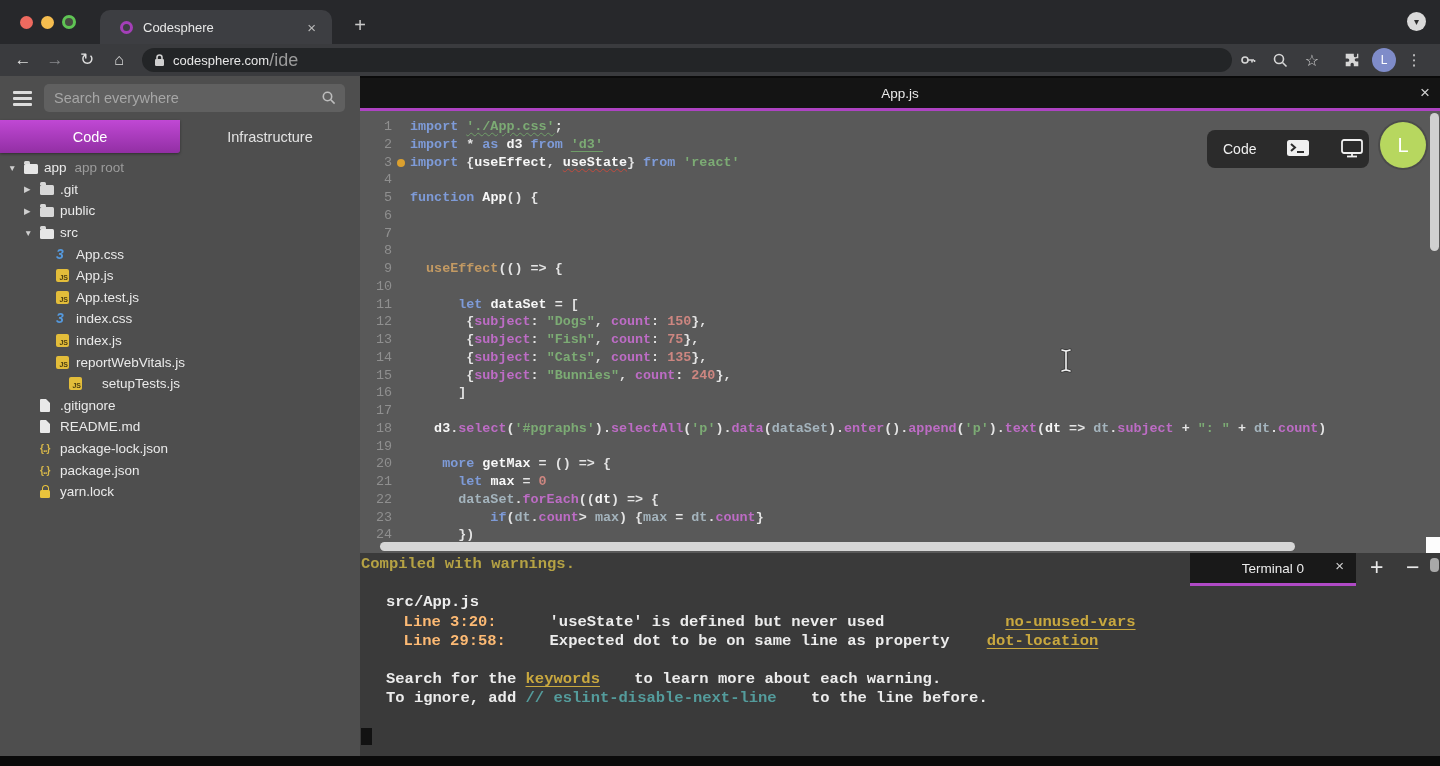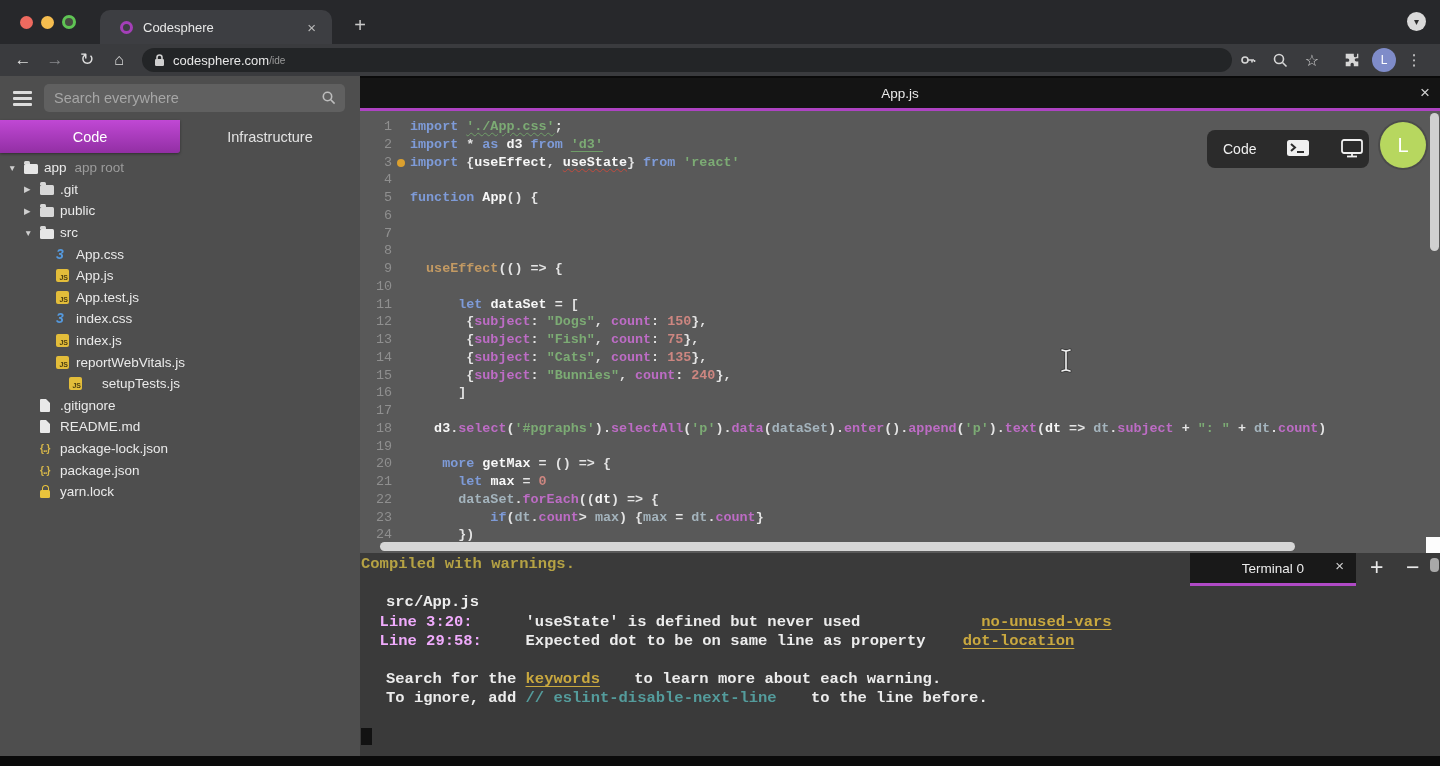--- a/index.html
+++ b/index.html
@@ -26,21 +26,21 @@
   .nav-ic{position:absolute;top:3px;width:26px;height:26px;text-align:center;line-height:26px;
           color:#dedede;font-size:17px;}
   .nav-back{left:10px;}
   .nav-fwd{left:42px;color:#87898c;}
   .nav-reload{left:74px;}
   .nav-home{left:106px;font-size:16px;}
   .urlbar{position:absolute;left:142px;top:4px;width:1090px;height:24px;border-radius:12px;background:#232527;
           display:flex;align-items:center;padding:0 12px;box-sizing:border-box;}
   .url-lock{margin-right:8px;display:flex;}
   .url-host{color:#e7e7e7;font-size:13px;}
-  .url-path{color:#9b9b9b;font-size:10px;}
+  .url-path{color:#9b9b9b;font-size:18px;}
   .tb-ic{position:absolute;top:4px;width:24px;height:24px;display:flex;align-items:center;justify-content:center;}
   .tb-key{right:180px;}
   .tb-zoom{right:148px;}
   .tb-star{right:116px;color:#d6d6d6;font-size:16px;}
   .tb-puzzle{right:76px;}
   .tb-avatar{right:44px;width:24px;height:24px;border-radius:50%;background:#7f8cc9;color:#fff;
              font-size:12px;text-align:center;line-height:24px;top:4px;position:absolute;}
   .tb-kebab{right:14px;color:#d6d6d6;font-size:15px;}
 
   
@@ -116,21 +116,21 @@
   .corner{position:absolute;right:0;bottom:0;width:14px;height:16px;background:#fdfdfd;}
   .ibeam{position:absolute;left:699px;top:236px;pointer-events:none;}
 
   
   .terminal{position:absolute;left:0;top:477px;width:1080px;height:203px;background:#3a3a3a;overflow:hidden;
       font-family:"Liberation Mono",monospace;font-weight:700;font-size:15.5px;}
   .t-out{position:absolute;left:1px;top:2px;white-space:pre;}
   .t-line{line-height:19.2px;height:19.2px;}
   .tm-olv{color:#b5a244;}
   .tm-w{color:#ececec;padding-left:25px;}
-  .tm-wb{color:#f0abfc;}
+  .tm-wb{color:#fdba74;margin-left:24px;}
   .tm-lnk{color:#c9a83f;text-decoration:underline;text-underline-offset:3px;}
   .tm-teal{color:#549c9c;}
   .t-cursor{display:inline-block;width:11px;height:17px;background:#121212;vertical-align:-3px;}
   .t-tab{position:absolute;left:830px;top:0;width:166px;height:30px;background:#191919;
       border-bottom:3px solid #b04ac6;display:flex;align-items:center;justify-content:center;
       font-family:"Liberation Sans",sans-serif;font-weight:400;}
   .t-tab-label{color:#ececec;font-size:13.5px;}
   .t-tab-close{position:absolute;right:12px;top:4px;color:#d0d0d0;font-size:15px;}
   .t-add{position:absolute;left:1010px;top:1px;color:#e8e8e8;font-size:23px;font-family:"Liberation Sans",sans-serif;font-weight:400;}
   .t-min{position:absolute;left:1046px;top:1px;color:#e8e8e8;font-size:23px;font-family:"Liberation Sans",sans-serif;font-weight:400;}

